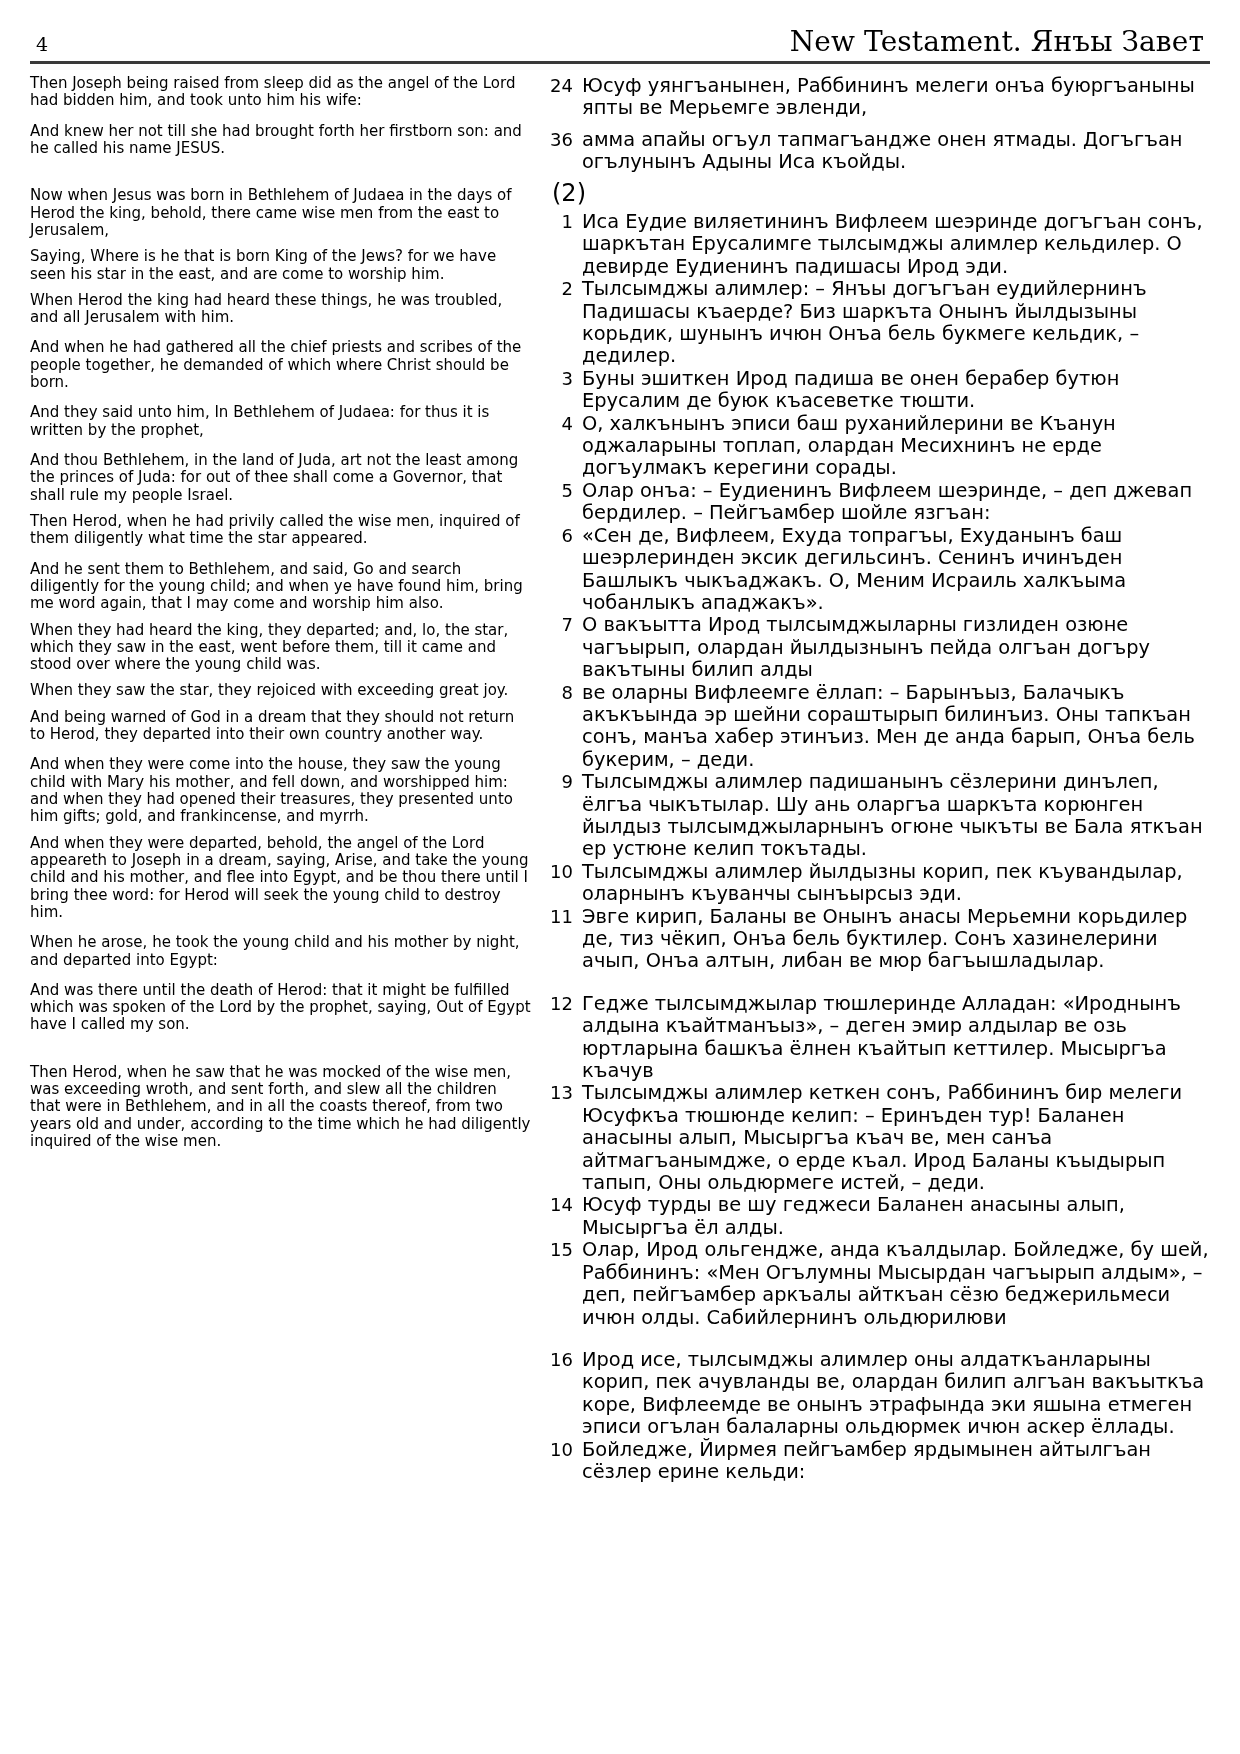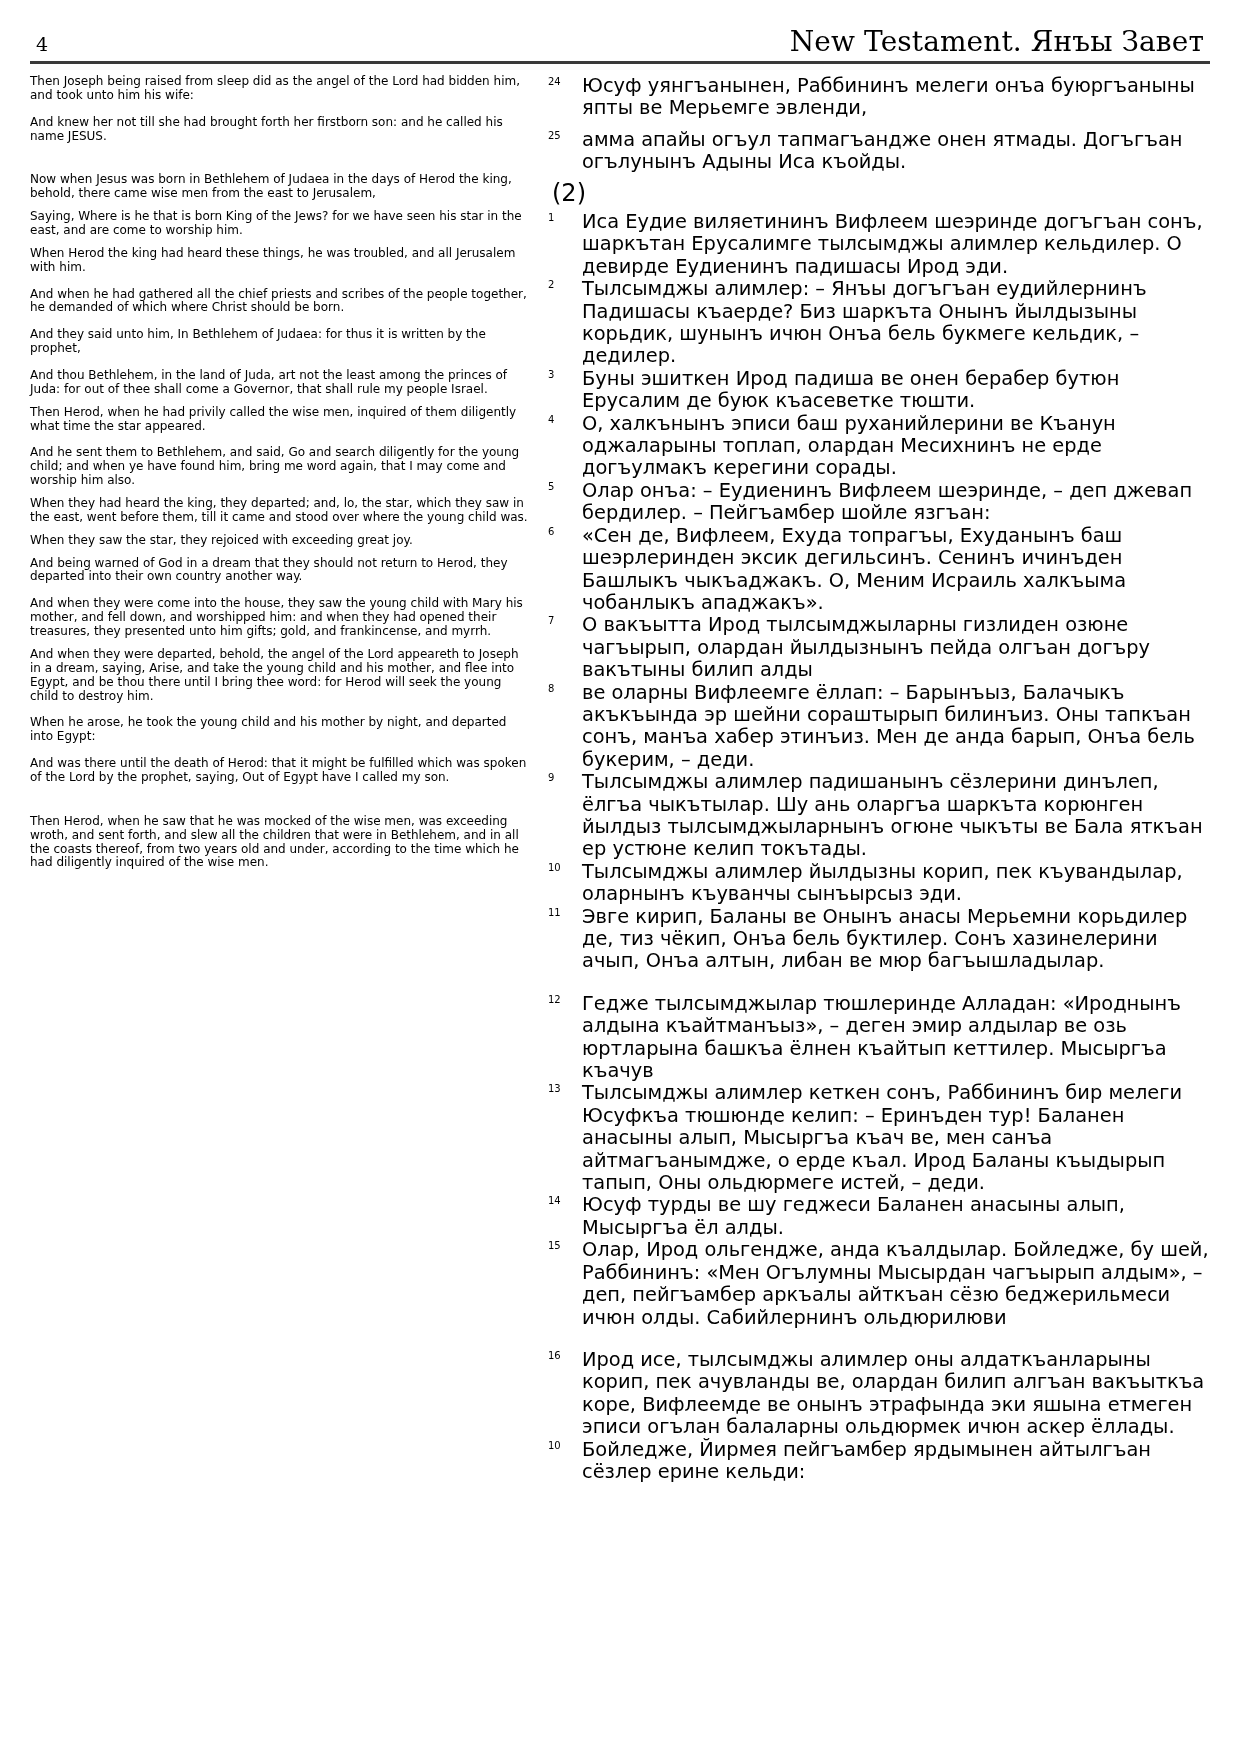--- a/index.html
+++ b/index.html
@@ -57,21 +57,21 @@
   .col-en {
     width: 512px;
     padding-right: 10px;
   }
   .col-cy {
     width: 668px;
     padding-left: 6px;
   }
 
   .para {
-    font-size: 12px;
+    font-size: 15px;
     line-height: 1.155;
     margin: 0 0 0 0;
     text-align: left;
     hyphens: none;
   }
   .para + .para {
     margin-top: 13px;
   }
   .gap-sm { height: 9px; }
   .gap-md { height: 20px; }
@@ -80,21 +80,22 @@
   
   .verse {
     display: flex;
     align-items: flex-start;
     font-size: 19.4px;
     line-height: 1.155;
   }
   .verse .vnum {
     flex: 0 0 34px;
     width: 34px;
-    font-size: 10px;
+    text-align: right;
+    font-size: 18px;
     line-height: 1.0;
     padding-top: 2px;
     padding-right: 9px;
     box-sizing: border-box;
     letter-spacing: 0;
   }
   .verse .vtext {
     flex: 1 1 auto;
   }
   .verse + .verse {
@@ -150,21 +151,21 @@
         <p class="para">Then Herod, when he saw that he was mocked of the wise men, was exceeding wroth, and sent forth, and slew all the children that were in Bethlehem, and in all the coasts thereof, from two years old and under, according to the time which he had diligently inquired of the wise men.</p>
       </div>
 
     <div class="col col-cy" id="cyrillic-column">
         <div class="verse">
           <span class="vnum">24</span>
           <span class="vtext">Юсуф уянгъанынен, Раббининъ мелеги онъа буюргъаныны япты ве Мерьемге эвленди,</span>
         </div>
         <div class="gap-sm"></div>
         <div class="verse">
-          <span class="vnum">25</span>
+          <span class="vnum">36</span>
           <span class="vtext">амма апайы огъул тапмагъандже онен ятмады. Догъгъан огълунынъ Адыны Иса къойды.</span>
         </div>
         <div class="chapter-mark">(2)</div>
         <div class="verse">
           <span class="vnum">1</span>
           <span class="vtext">Иса Еудие виляетининъ Вифлеем шеэринде догъгъан сонъ, шаркътан Ерусалимге тылсымджы алимлер кельдилер. О девирде Еудиенинъ падишасы Ирод эди.</span>
         </div>
         <div class="verse">
           <span class="vnum">2</span>
           <span class="vtext">Тылсымджы алимлер: – Янъы догъгъан еудийлернинъ Падишасы къаерде? Биз шаркъта Онынъ йылдызыны корьдик, шунынъ ичюн Онъа бель букмеге кельдик, – дедилер.</span>

